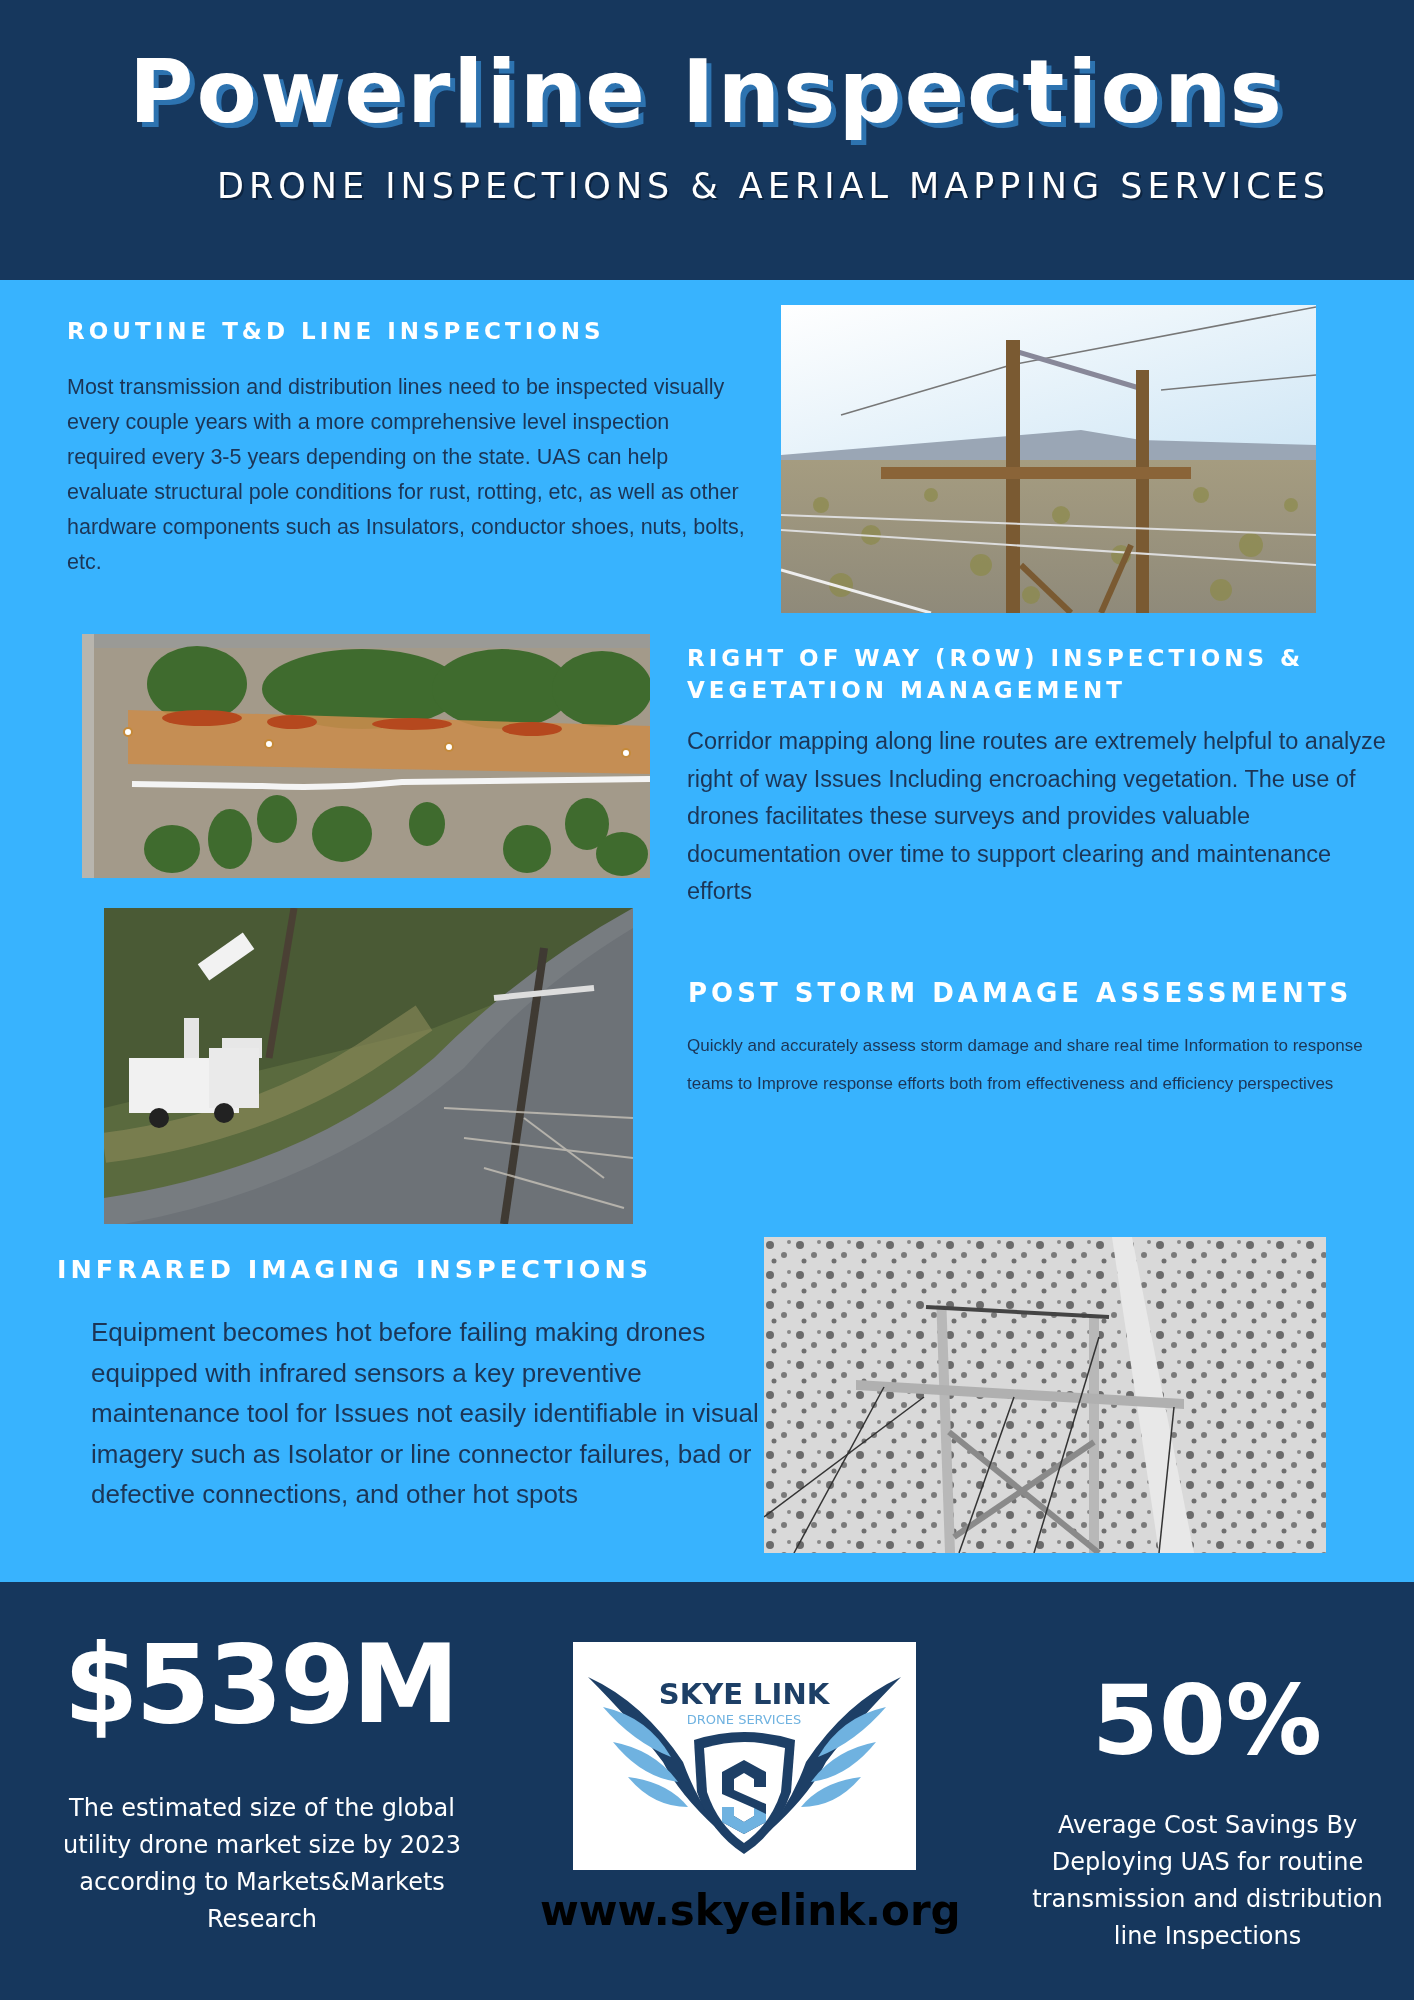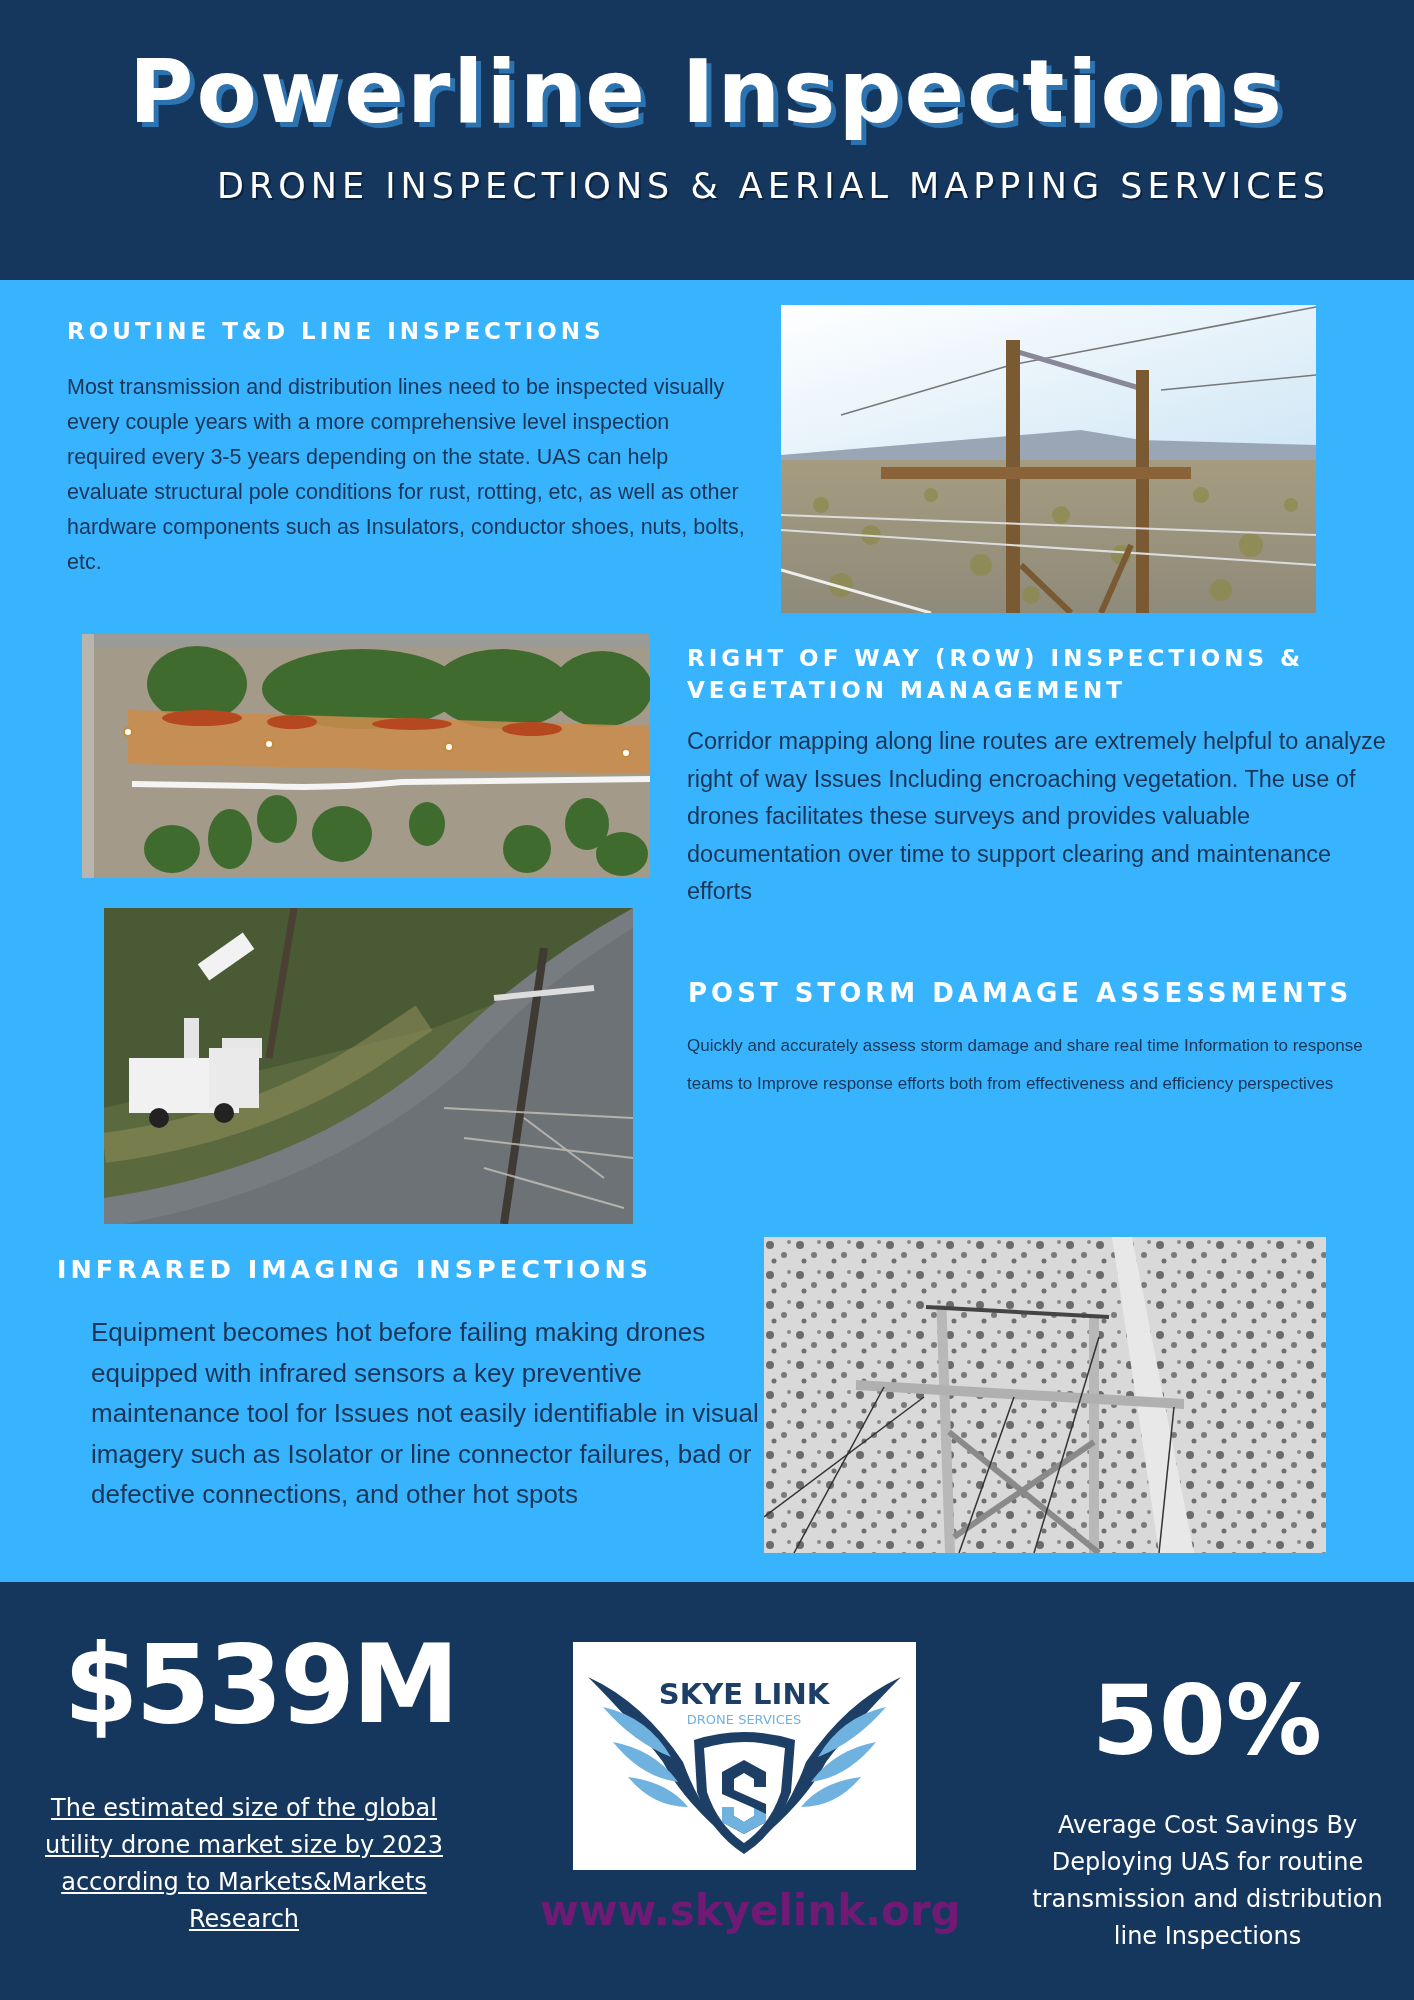--- a/index.html
+++ b/index.html
@@ -9,21 +9,21 @@
   .title { left:0; top:40px; width:1414px; text-align:center; font-family:"DejaVu Sans", sans-serif; font-weight:bold; font-size:88px; letter-spacing:3px; color:#ffffff; text-shadow:5px 5px 0 #2d73b0; }
   .subtitle { left:110px; top:166px; width:1220px; text-align:right; font-family:"DejaVu Sans", sans-serif; font-size:35px; letter-spacing:5px; color:#ffffff; text-shadow:2px 2px 0 #0d2440; }
   .main { left:0; top:280px; width:1414px; height:1302px; background:#38b3fe; }
   .h { font-family:"DejaVu Sans", sans-serif; font-weight:bold; color:#ffffff; letter-spacing:4px; text-transform:uppercase; }
   .p { font-family:Liberation Sans, sans-serif; color:#1c3556; }
   .photo { overflow:hidden; }
   .footer { left:0; top:1582px; width:1414px; height:418px; background:#16375d; }
   .stat-big { font-family:"DejaVu Sans", sans-serif; font-weight:bold; color:#fff; text-align:center; }
   .stat-desc { font-family:"DejaVu Sans", sans-serif; color:#fff; text-align:center; font-size:24px; line-height:37px; }
   .logo-box { background:#fff; }
-  .url { font-family:"DejaVu Sans", sans-serif; font-weight:bold; color:#701a75; text-align:center; font-size:42px; }
+  .url { font-family:"DejaVu Sans", sans-serif; font-weight:bold; color:#000000; text-align:center; font-size:42px; }
 </style>
 </head>
 <body>
 
 <div class="abs header">
   <div class="abs title">Powerline Inspections</div>
   <div class="abs subtitle">DRONE INSPECTIONS &amp; AERIAL MAPPING SERVICES</div>
 </div>
 
 <div class="abs main"></div>
@@ -171,21 +171,21 @@
       <line x1="335" y1="100" x2="270" y2="316"></line>
       <line x1="410" y1="170" x2="395" y2="316"></line>
       <line x1="0" y1="280" x2="160" y2="160"></line>
     </g>
   </svg>
 </div>
 
 <div class="abs footer"></div>
 
 <div class="abs stat-big" style="left:40px; top:1620px; width:440px; font-size:108px; letter-spacing:-3px; line-height:130px;">$539M</div>
-<div class="abs stat-desc" style="left:29px; top:1790px; width:430px;text-decoration:underline;">The estimated size of the global utility drone market size by 2023 according to Markets&amp;Markets Research</div>
+<div class="abs stat-desc" style="left:47px; top:1790px; width:430px;">The estimated size of the global utility drone market size by 2023 according to Markets&amp;Markets Research</div>
 
 <div class="abs logo-box" style="left:573px; top:1642px; width:343px; height:228px;">
   <svg width="343" height="228" viewBox="0 0 343 228">
 
     <path d="M15 35 Q70 60 110 120 Q130 175 165 205 Q110 160 90 120 Q60 80 15 35 Z" fill="#1d3f66"></path>
     <path d="M328 35 Q273 60 233 120 Q213 175 178 205 Q233 160 253 120 Q283 80 328 35 Z" fill="#1d3f66"></path>
 
     <path d="M30 65 Q75 75 98 115 Q60 100 30 65 Z" fill="#6fb2e0"></path>
     <path d="M40 100 Q82 108 105 140 Q68 135 40 100 Z" fill="#6fb2e0"></path>
     <path d="M55 135 Q95 140 115 165 Q80 165 55 135 Z" fill="#6fb2e0"></path>

